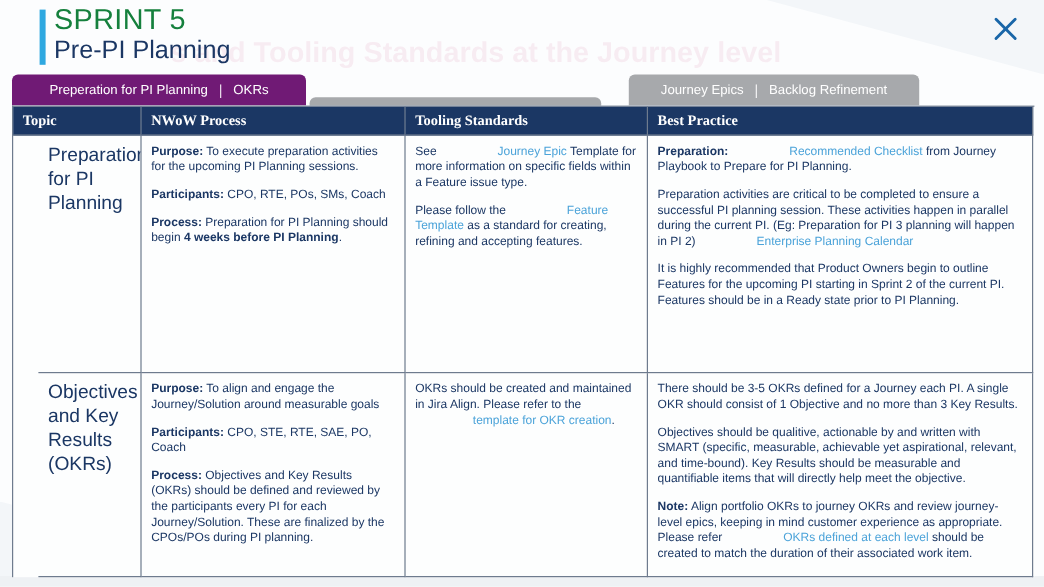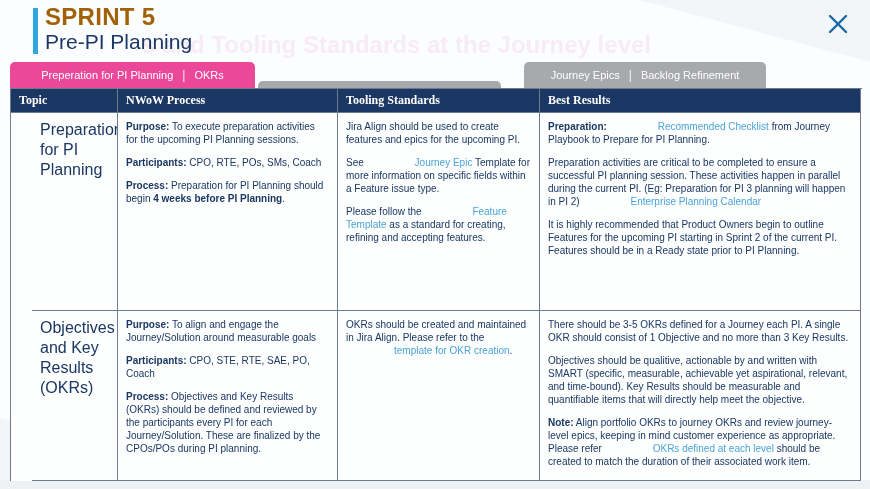--- a/index.html
+++ b/index.html
@@ -21,32 +21,32 @@
     position:absolute; left:142px; top:31px;
     font-size:24px; font-weight:bold; color:#be185d; opacity:0.07; white-space:nowrap;
   }
   .ghost-chevron { position:absolute; font-size:38px; line-height:38px;
     color:#1b3764; opacity:0.10; font-weight:bold; }
   .ghost-chevron.c1 { left:210px; top:263px; }
   .ghost-chevron.c2 { left:420px; top:263px; }
 
   
   .accent-bar { position:absolute; left:33px; top:8px; width:5px; height:46px; background:#2fa8e0; }
-  .page-title { position:absolute; left:45px; top:3px; font-size:24px; font-weight:bold;
-    color:#a16207; letter-spacing:0.3px; }
+  .page-title { position:absolute; left:45px; top:3px; font-size:24px; font-weight:normal;
+    color:#15803d; letter-spacing:0.3px; }
   .page-subtitle { position:absolute; left:45px; top:30px; font-size:21px; font-weight:400;
     color:#1b3764; }
   .close-btn { position:absolute; left:822px; top:8px; width:32px; height:32px;
     display:flex; align-items:center; justify-content:center; cursor:pointer; background:none; border:none; }
 
   
   .tab { position:absolute; top:62px; height:26px; border-radius:5px 5px 0 0;
     display:flex; align-items:center; justify-content:center; gap:9px;
     font-size:11px; color:#ffffff; cursor:pointer; background:#a7a9ac; }
-  .tab.active { background:#ec4899; }
+  .tab.active { background:#701a75; }
   .tab.t1 { left:10px; width:245px; }
   .tab.t2 { left:258px; width:243px;margin-top:19px; }
   .tab.t3 { left:504px; width:242px;margin-left:20px; }
   .tab .divider { opacity:0.85; font-size:12px; }
 
   
   .table {
     position:absolute; left:10px; top:88px; width:852px;
     display:grid;
     grid-template-columns:107px 220px 202px 321px;
@@ -100,30 +100,29 @@
   <div class="tab t3">
     <span>Journey Epics</span>
     <span class="divider">|</span>
     <span>Backlog Refinement</span>
   </div>
 
   <div class="table">
     <div class="cell th">Topic</div>
     <div class="cell th">NWoW Process</div>
     <div class="cell th">Tooling Standards</div>
-    <div class="cell th">Best Results</div>
+    <div class="cell th">Best Practice</div>
 
     <div class="cell td topic">Preparation for PI Planning</div>
     <div class="cell td">
         <div class="para"><span class="seg-b">Purpose:</span><span> To execute preparation activities for the upcoming PI Planning sessions.</span></div>
         <div class="para"><span class="seg-b">Participants:</span><span> CPO, RTE, POs, SMs, Coach</span></div>
         <div class="para"><span class="seg-b">Process:</span><span> Preparation for PI Planning should begin </span><span class="seg-b">4 weeks before PI Planning</span><span>.</span></div>
       </div>
     <div class="cell td">
-        <div class="para"><span>Jira Align should be used to create features and epics for the upcoming PI.</span></div>
         <div class="para"><span>See </span><span class="seg-l">Journey Epic</span><span> Template for more information on specific fields within a Feature issue type.</span></div>
         <div class="para"><span>Please follow the </span><span class="seg-l">Feature Template</span><span> as a standard for creating, refining and accepting features.</span></div>
       </div>
     <div class="cell td">
         <div class="para"><span class="seg-b">Preparation:</span><span> </span><span class="seg-l">Recommended Checklist</span><span> from Journey Playbook to Prepare for PI Planning.</span></div>
         <div class="para"><span>Preparation activities are critical to be completed to ensure a successful PI planning session. These activities happen in parallel during the current PI. (Eg: Preparation for PI 3 planning will happen in PI 2) </span><span class="seg-l">Enterprise Planning Calendar</span></div>
         <div class="para"><span>It is highly recommended that Product Owners begin to outline Features for the upcoming PI starting in Sprint 2 of the current PI. Features should be in a Ready state prior to PI Planning.</span></div>
       </div>
 
     <div class="cell td topic">Objectives and Key Results (OKRs)</div>

